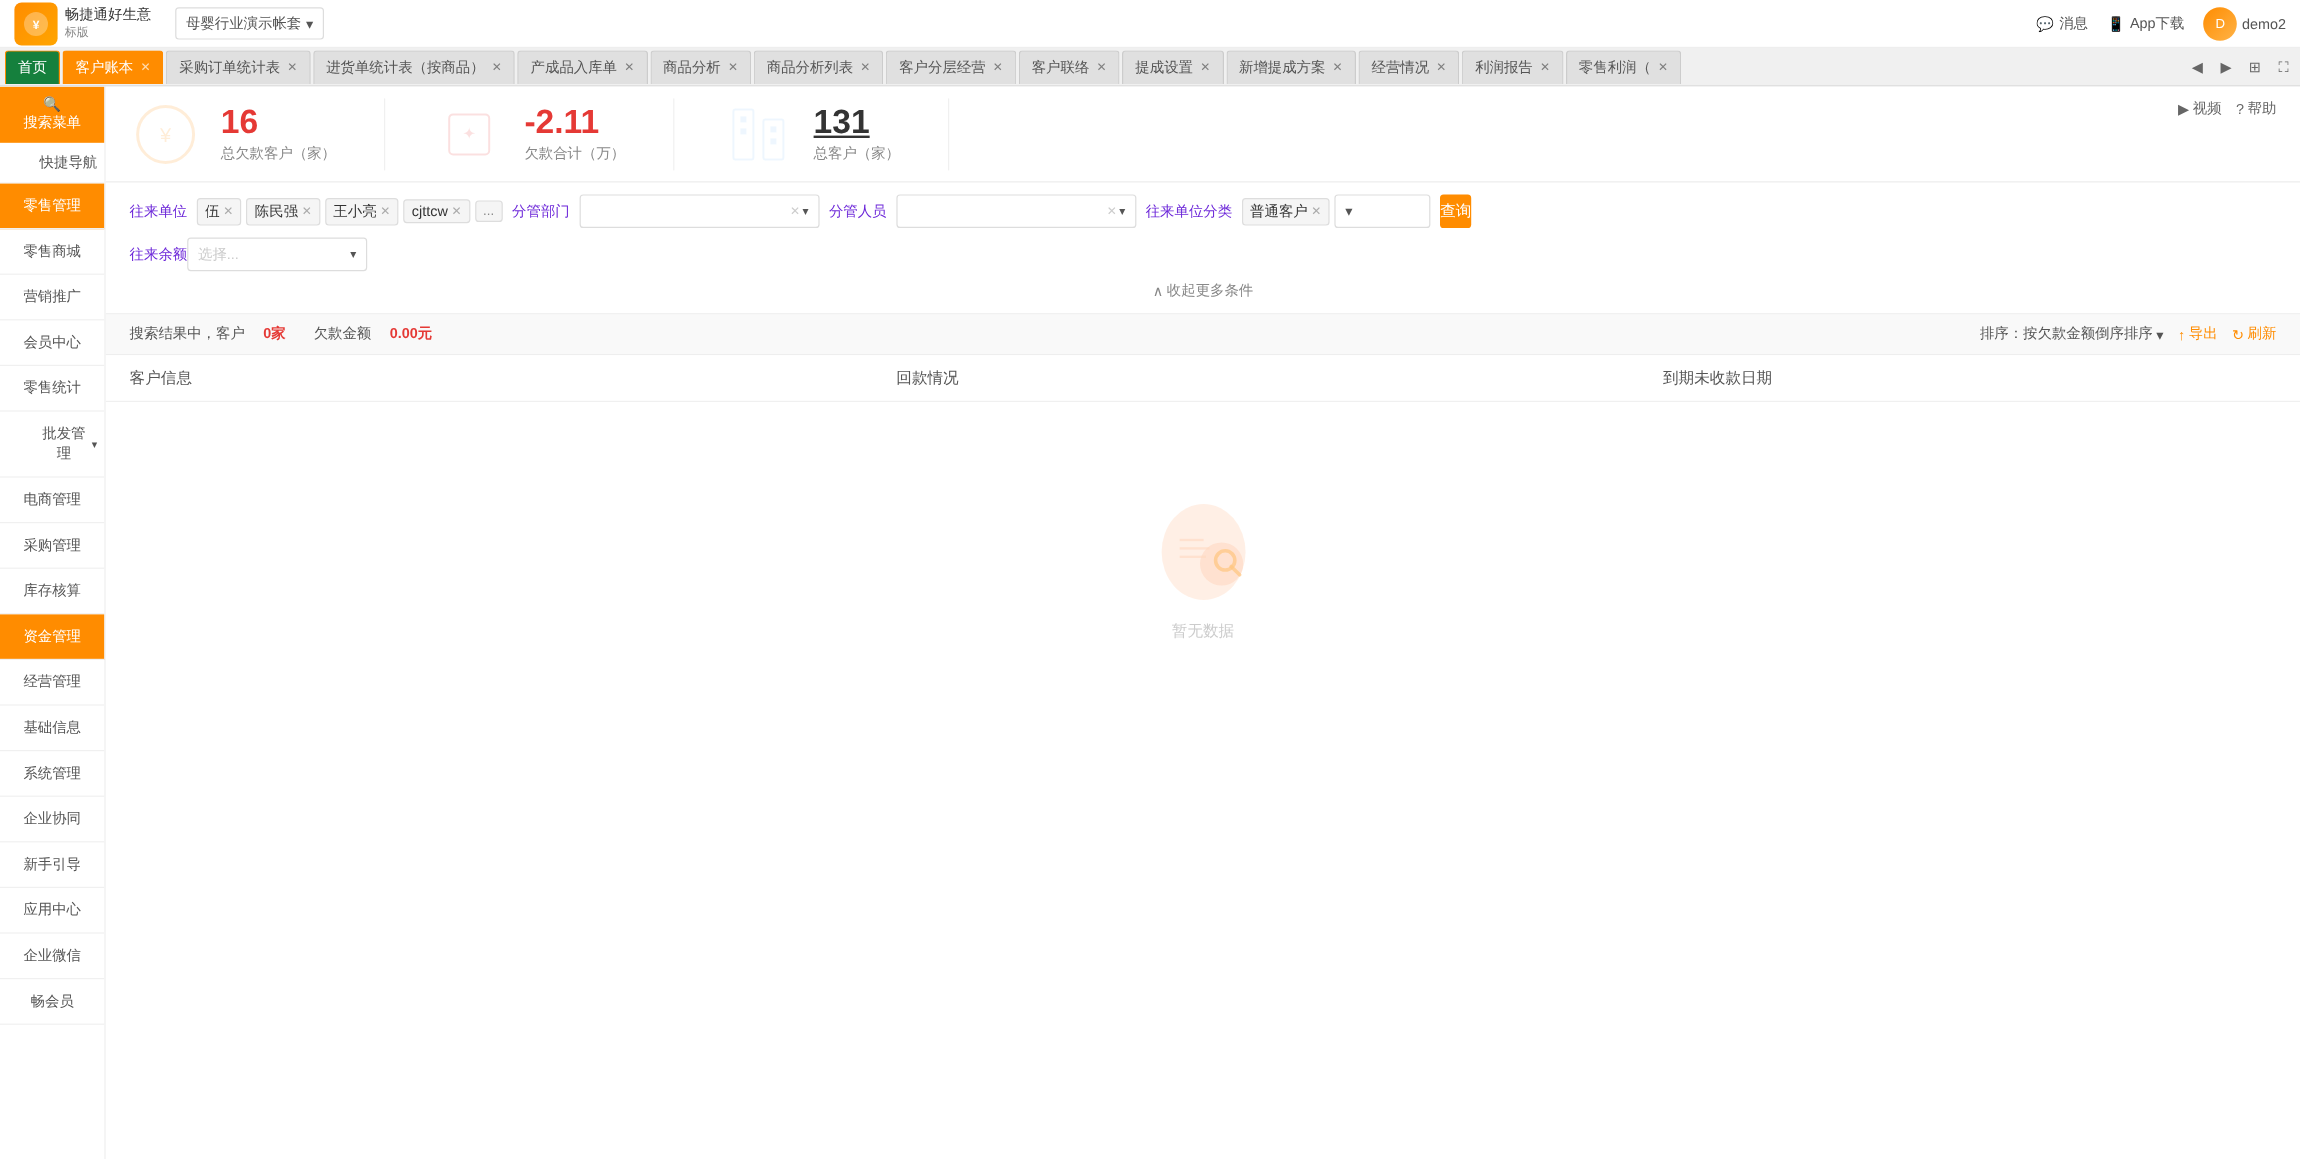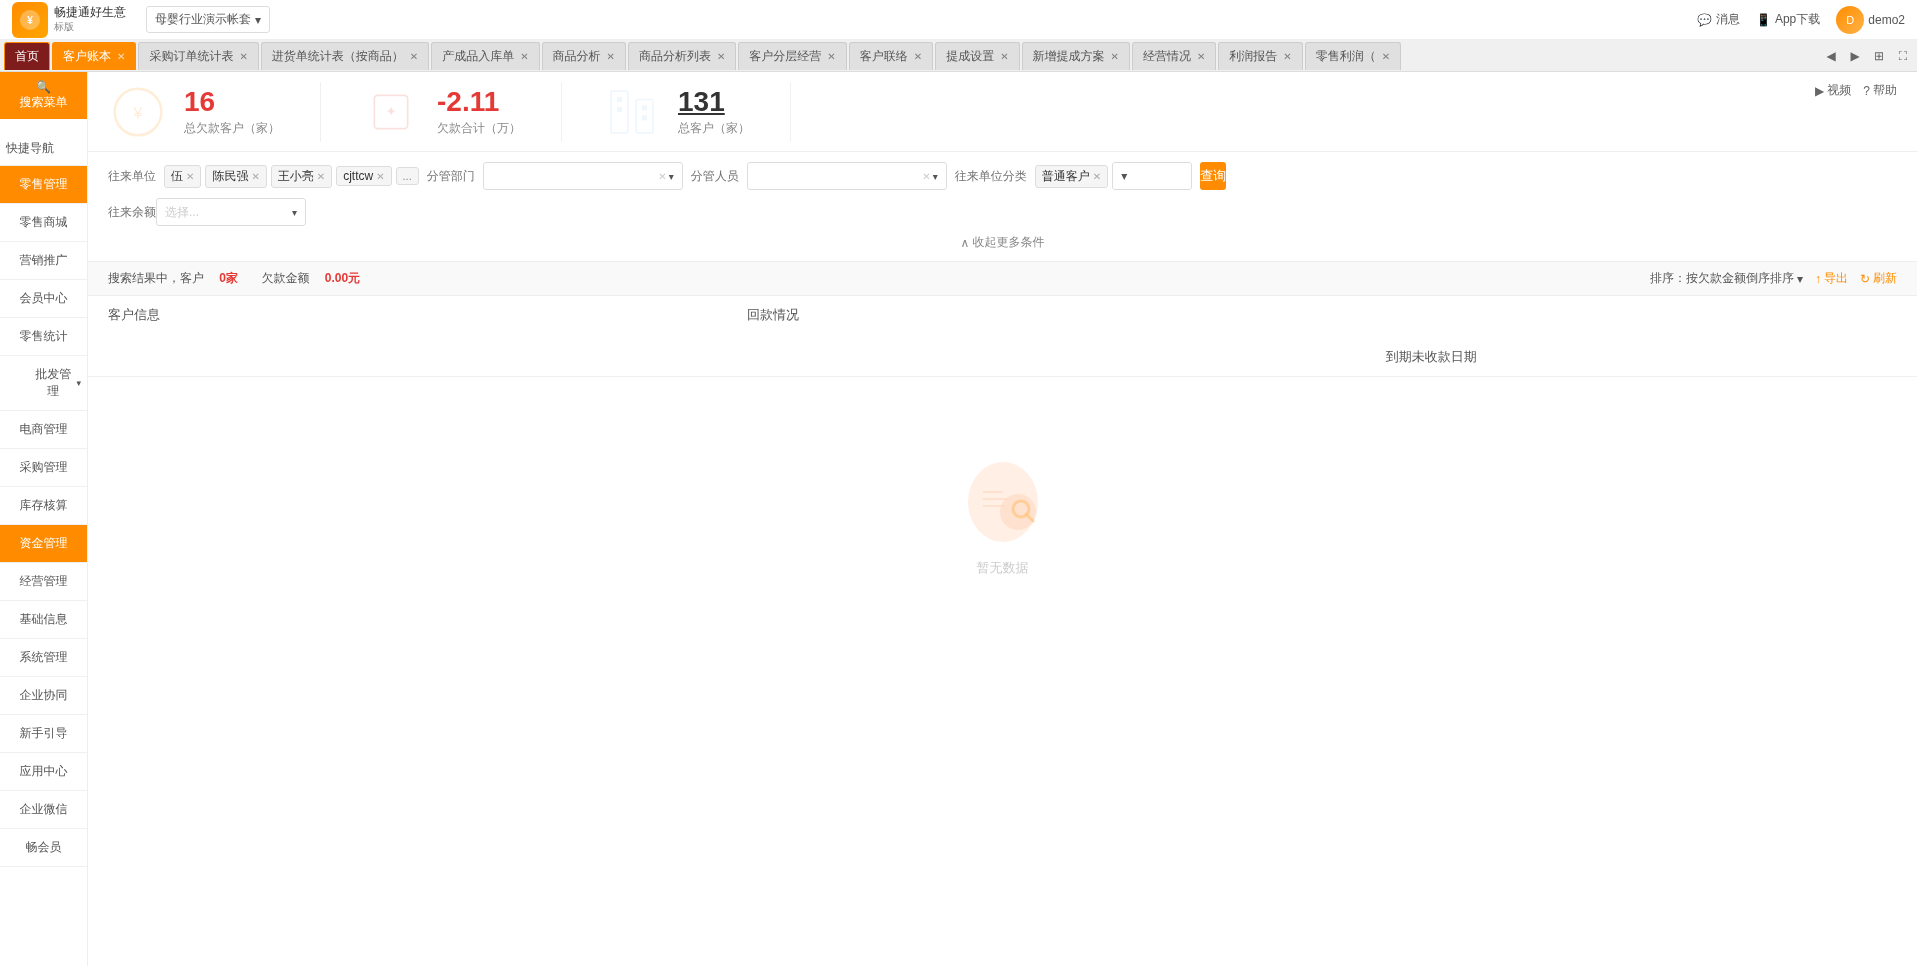--- a/index.html
+++ b/index.html
@@ -48,21 +48,21 @@
       border-radius: 3px 3px 0 0;
       white-space: nowrap;
       color: #555;
       background: #e0e0e0;
       margin-right: 2px;
       border: 1px solid #ccc;
       border-bottom: none;
     }
     .tab-item.active { background: #ff8c00; color: white; border-color: #ff8c00; }
     .tab-item .close-x { font-size: 10px; color: inherit; opacity: 0.7; cursor: pointer; margin-left: 2px; }
-    .tab-item.home { background: #7f1d1d; color: white; border-color: #ff8c00; }
+    .tab-item.home { background: #15803d; color: white; border-color: #ff8c00; }
     .tab-controls { display: flex; align-items: center; margin-left: auto; gap: 4px; }
     .tab-ctrl-btn { width: 20px; height: 20px; display: flex; align-items: center; justify-content: center; cursor: pointer; color: #666; font-size: 12px; }
 
     
     .main-layout { display: flex; flex: 1; overflow: hidden; }
 
     
     .sidebar {
       width: 88px;
       background: #fff;
@@ -76,25 +76,24 @@
       padding: 8px 6px;
       background: #ff8c00;
       color: white;
       font-size: 12px;
       text-align: center;
       cursor: pointer;
     }
     .sidebar-nav-btn {
       padding: 8px 6px;
       font-size: 12px;
-      text-align: left;
+      text-align: right;
       cursor: pointer;
       color: #555;
       border-bottom: 1px solid #f0f0f0;
-      margin-top: 13px;
     }
     .sidebar-item {
       padding: 10px 6px;
       font-size: 12px;
       text-align: center;
       cursor: pointer;
       color: #555;
       border-bottom: 1px solid #f0f0f0;
     }
     .sidebar-item.active {
@@ -136,21 +135,21 @@
     .stats-action-item { display: flex; align-items: center; gap: 3px; cursor: pointer; }
 
     
     .filter-bar {
       background: #fff;
       padding: 10px 20px;
       border-bottom: 1px solid #eee;
       flex-shrink: 0;
     }
     .filter-row { display: flex; align-items: center; gap: 8px; margin-bottom: 8px; flex-wrap: wrap; }
-    .filter-label { color: #737373; font-size: 12px; white-space: nowrap; }
+    .filter-label { color: #6d28d9; font-size: 12px; white-space: nowrap; }
     .filter-tag-group { display: flex; align-items: center; gap: 4px; flex-wrap: wrap; }
     .filter-tag { background: #f5f5f5; border: 1px solid #ddd; border-radius: 3px; padding: 2px 6px; font-size: 12px; color: #333; display: flex; align-items: center; gap: 3px; cursor: pointer; }
     .filter-tag .del { color: #aaa; cursor: pointer; font-size: 10px; }
     .filter-tag .more { color: #888; font-size: 11px; }
     .filter-dropdown { height: 28px; border: 1px solid #ddd; border-radius: 3px; padding: 0 8px; font-size: 12px; background: #fff; color: #555; display: flex; align-items: center; gap: 4px; cursor: pointer; min-width: 120px; justify-content: space-between; }
     .filter-dropdown-wide { min-width: 200px; }
     .filter-dropdown-narrow { min-width: 150px; }
     .query-btn { background: #ff8c00; color: white; border: none; border-radius: 3px; padding: 5px 0; font-size: 13px; cursor: pointer; }
     .collapse-btn { display: flex; align-items: center; gap: 3px; color: #888; font-size: 12px; cursor: pointer; margin: 0 auto; }
     .filter-extra-row { display: flex; align-items: center; gap: 0; }
@@ -170,21 +169,21 @@
     .result-actions { display: flex; align-items: center; gap: 12px; font-size: 12px; color: #555; }
     .result-sort { display: flex; align-items: center; gap: 3px; cursor: pointer; }
     .result-action-btn { display: flex; align-items: center; gap: 3px; cursor: pointer; color: #ff8c00; }
 
     
     .table-container { flex: 1; overflow-y: auto; background: #fff; }
     .table-header { display: flex; padding: 10px 20px; background: #fff; border-bottom: 1px solid #f0f0f0; font-size: 13px; color: #555; }
     .col-customer { flex: 2.5; }
     .col-debt { flex: 3; }
     .col-repay { flex: 2.5; }
-    .col-date { flex: 2; margin-top: 42px; }
+    .col-date { flex: 2; }
 
     
     .empty-state { display: flex; flex-direction: column; align-items: center; justify-content: center; padding: 80px 0; color: #ccc; font-size: 13px; }
     .empty-icon { width: 100px; height: 90px; margin-bottom: 12px; opacity: 0.5; }
   </style>
 </head>
 <body>
 
 <div class="top-bar">
   <div class="top-bar-left">

